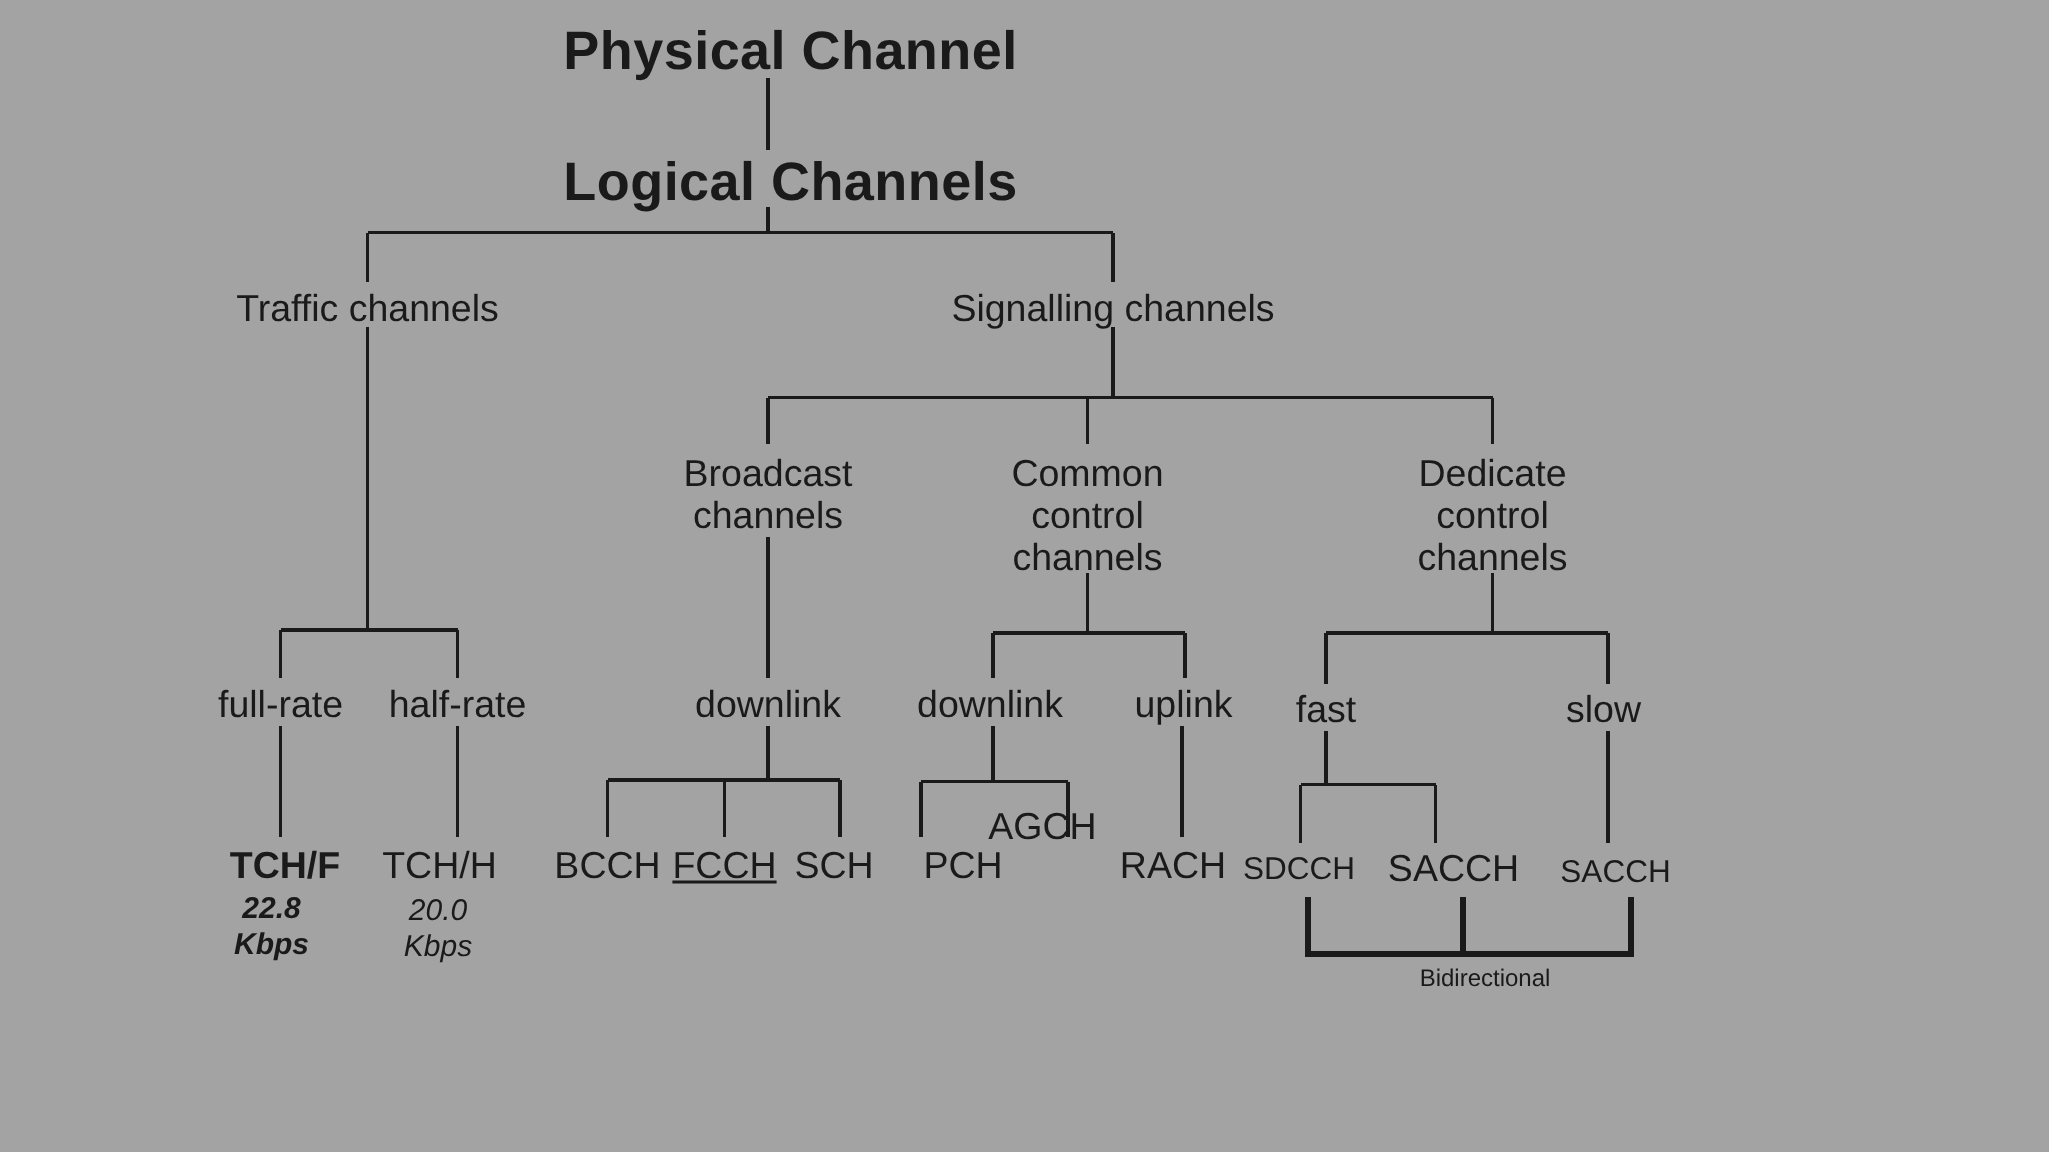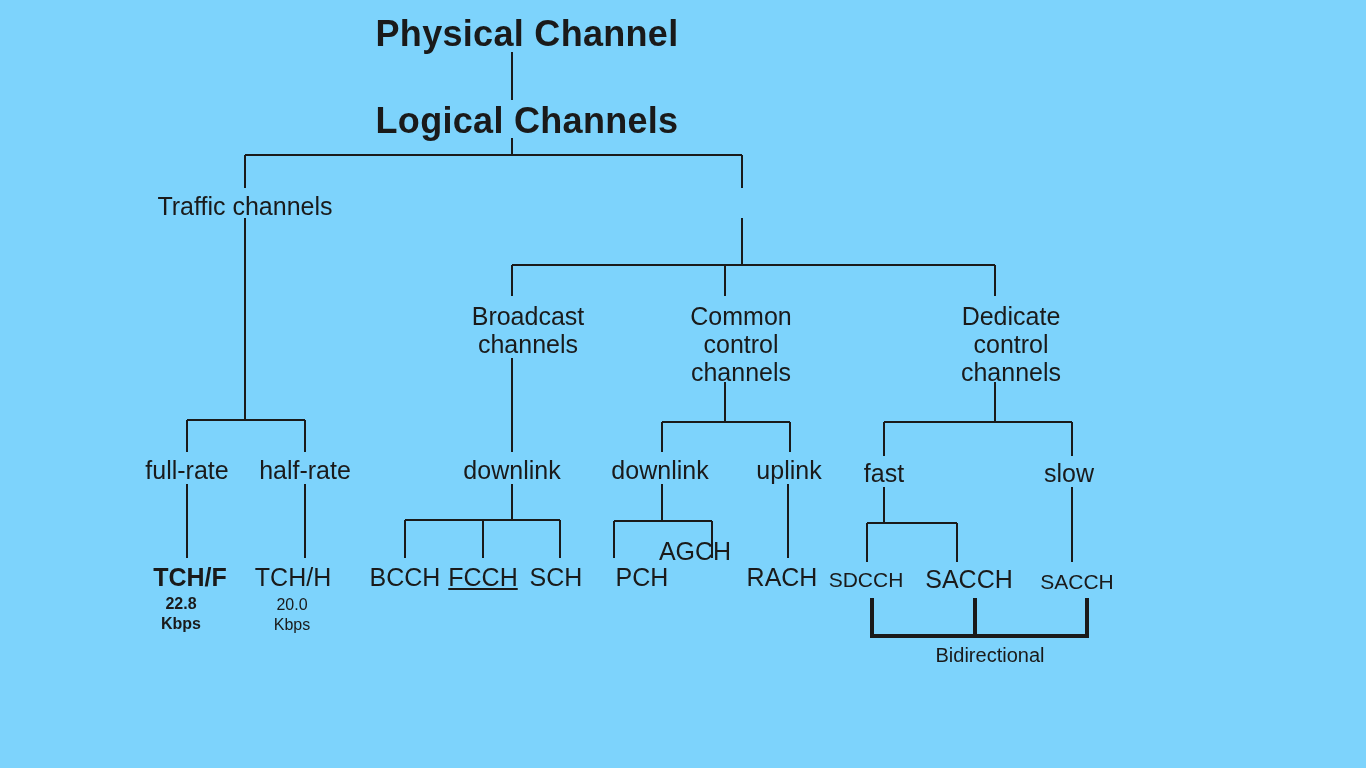--- a/index.html
+++ b/index.html
@@ -11,21 +11,21 @@
     width: 1366px;
     height: 768px;
     background: #f1f1f1;
     font-family: "Liberation Sans", sans-serif;
     overflow: hidden;
   }
   #canvas {
     position: relative;
     width: 1366px;
     height: 768px;
-    background: #7dd3fc;
+    background: #a3a3a3;
   }
   svg.lines {
     position: absolute;
     left: 0;
     top: 0;
     width: 1366px;
     height: 768px;
     pointer-events: none;
   }
   .node {
@@ -39,40 +39,40 @@
   .title {
     font-weight: bold;
     font-size: 36px;
     letter-spacing: 0.3px;
   }
   .lvl2 {
     font-size: 25px;
   }
   .lvl3 {
     font-size: 25px;
-    margin-left: 16px;
   }
   .lvl4 {
     font-size: 25px;
   }
   .leaf {
     font-size: 25px;
   }
   .leaf-sm {
     font-size: 21px;
   }
   .rate {
-    font-size: 16px;
+    font-size: 20px;
     line-height: 1.22;
+    font-style: italic;
   }
   .rate-bold {
     font-weight: bold;
   }
   .bidi {
-    font-size: 20px;
+    font-size: 16px;
   }
 </style>
 </head>
 <body>
 
 <div id="canvas">
 
   <svg class="lines" viewBox="0 0 1366 768" xmlns="http://www.w3.org/2000/svg">
     <g stroke="#1a1a1a" stroke-width="2.4" fill="none" shape-rendering="crispEdges">
 
@@ -135,20 +135,21 @@
       <path d="M975,598 L975,636"></path>
     </g>
   </svg>
 
   <div class="node title" style="left:527px; top:14px;">Physical Channel</div>
 
   <div class="node title" style="left:527px; top:101px;">Logical Channels</div>
 
   <div class="node lvl2" style="left:245px; top:192px;">Traffic channels</div>
 
+  <div class="node lvl2" style="left:742px; top:192px;">Signalling channels</div>
 
   <div class="node lvl3" style="left:512px; top:302px;">Broadcast
 channels</div>
 
   <div class="node lvl3" style="left:725px; top:302px;">Common
 control
 channels</div>
 
   <div class="node lvl3" style="left:995px; top:302px;">Dedicate
 control

